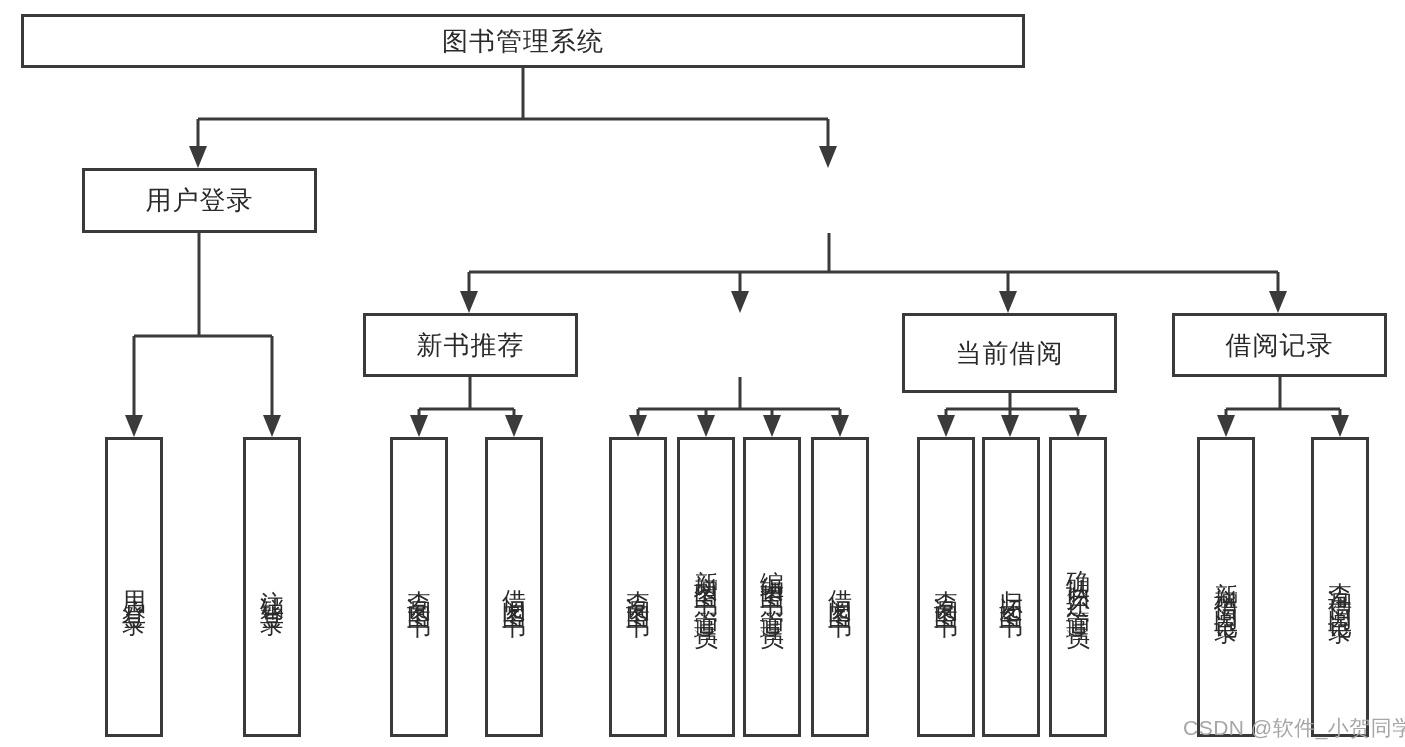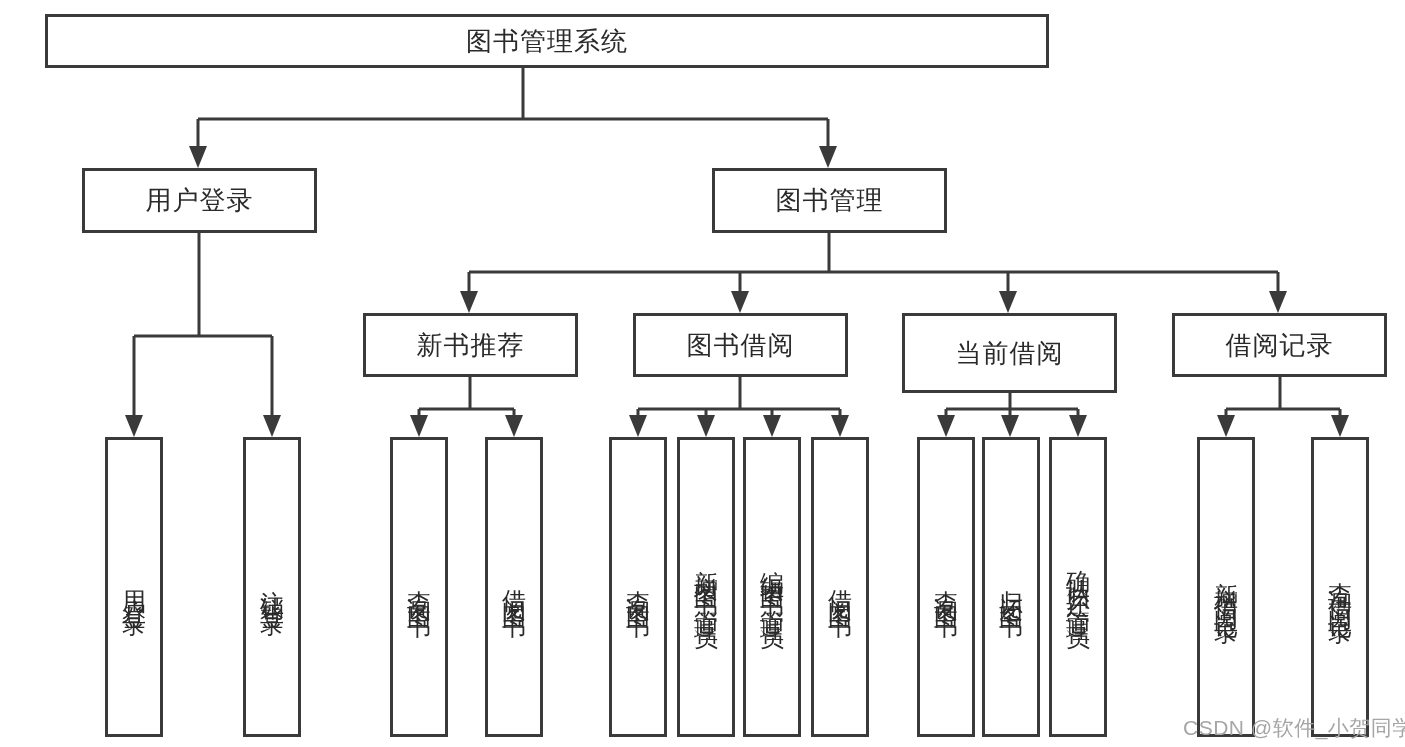--- a/index.html
+++ b/index.html
@@ -60,21 +60,21 @@
     font-size:24px;
     writing-mode:vertical-rl;
     text-orientation:mixed;
     letter-spacing:8px;
     line-height:1;
     width:58px;
     top:437px;
     height:300px;
   }
   
-  #node-root            {left:21px;  top:14px;  width:1004px; height:54px;margin-left:24px;}
+  #node-root            {left:21px;  top:14px;  width:1004px; height:54px;}
   #node-user-login      {left:82px;  top:168px; width:235px;  height:65px;}
   #node-book-management {left:712px; top:168px; width:235px;  height:65px;}
   #node-new-book-recommend{left:363px; top:313px; width:215px; height:64px;}
   #node-book-borrow     {left:633px; top:313px; width:215px;  height:64px;}
   #node-current-borrow  {left:902px; top:313px; width:215px;  height:80px;}
   #node-borrow-records  {left:1172px;top:313px; width:215px;  height:64px;}
   
   #leaf-login           {left:105px;}
   #leaf-logout          {left:243px;}
   #leaf-rec-query       {left:390px;}
@@ -135,24 +135,22 @@
     <polygon points="1069,415 1087,415 1078,437"></polygon>
 
     <path d="M1280 377 V409 M1226 409 H1340 M1226 409 V417 M1340 409 V417"></path>
     <polygon points="1217,415 1235,415 1226,437"></polygon>
     <polygon points="1331,415 1349,415 1340,437"></polygon>
   </svg>
 
   <div class="node" id="node-root">图书管理系统</div>
 
   <div class="node" id="node-user-login">用户登录</div>
-  <div class="node" id="node-book-management">图书管理</div>
 
   <div class="node" id="node-new-book-recommend">新书推荐</div>
-  <div class="node" id="node-book-borrow">图书借阅</div>
   <div class="node" id="node-current-borrow">当前借阅</div>
   <div class="node" id="node-borrow-records">借阅记录</div>
 
   <div class="leaf" id="leaf-login">用户登录</div>
   <div class="leaf" id="leaf-logout">注销登录</div>
 
   <div class="leaf" id="leaf-rec-query">查询图书</div>
   <div class="leaf" id="leaf-rec-borrow">借阅图书</div>
 
   <div class="leaf" id="leaf-bb-query">查询图书</div>

